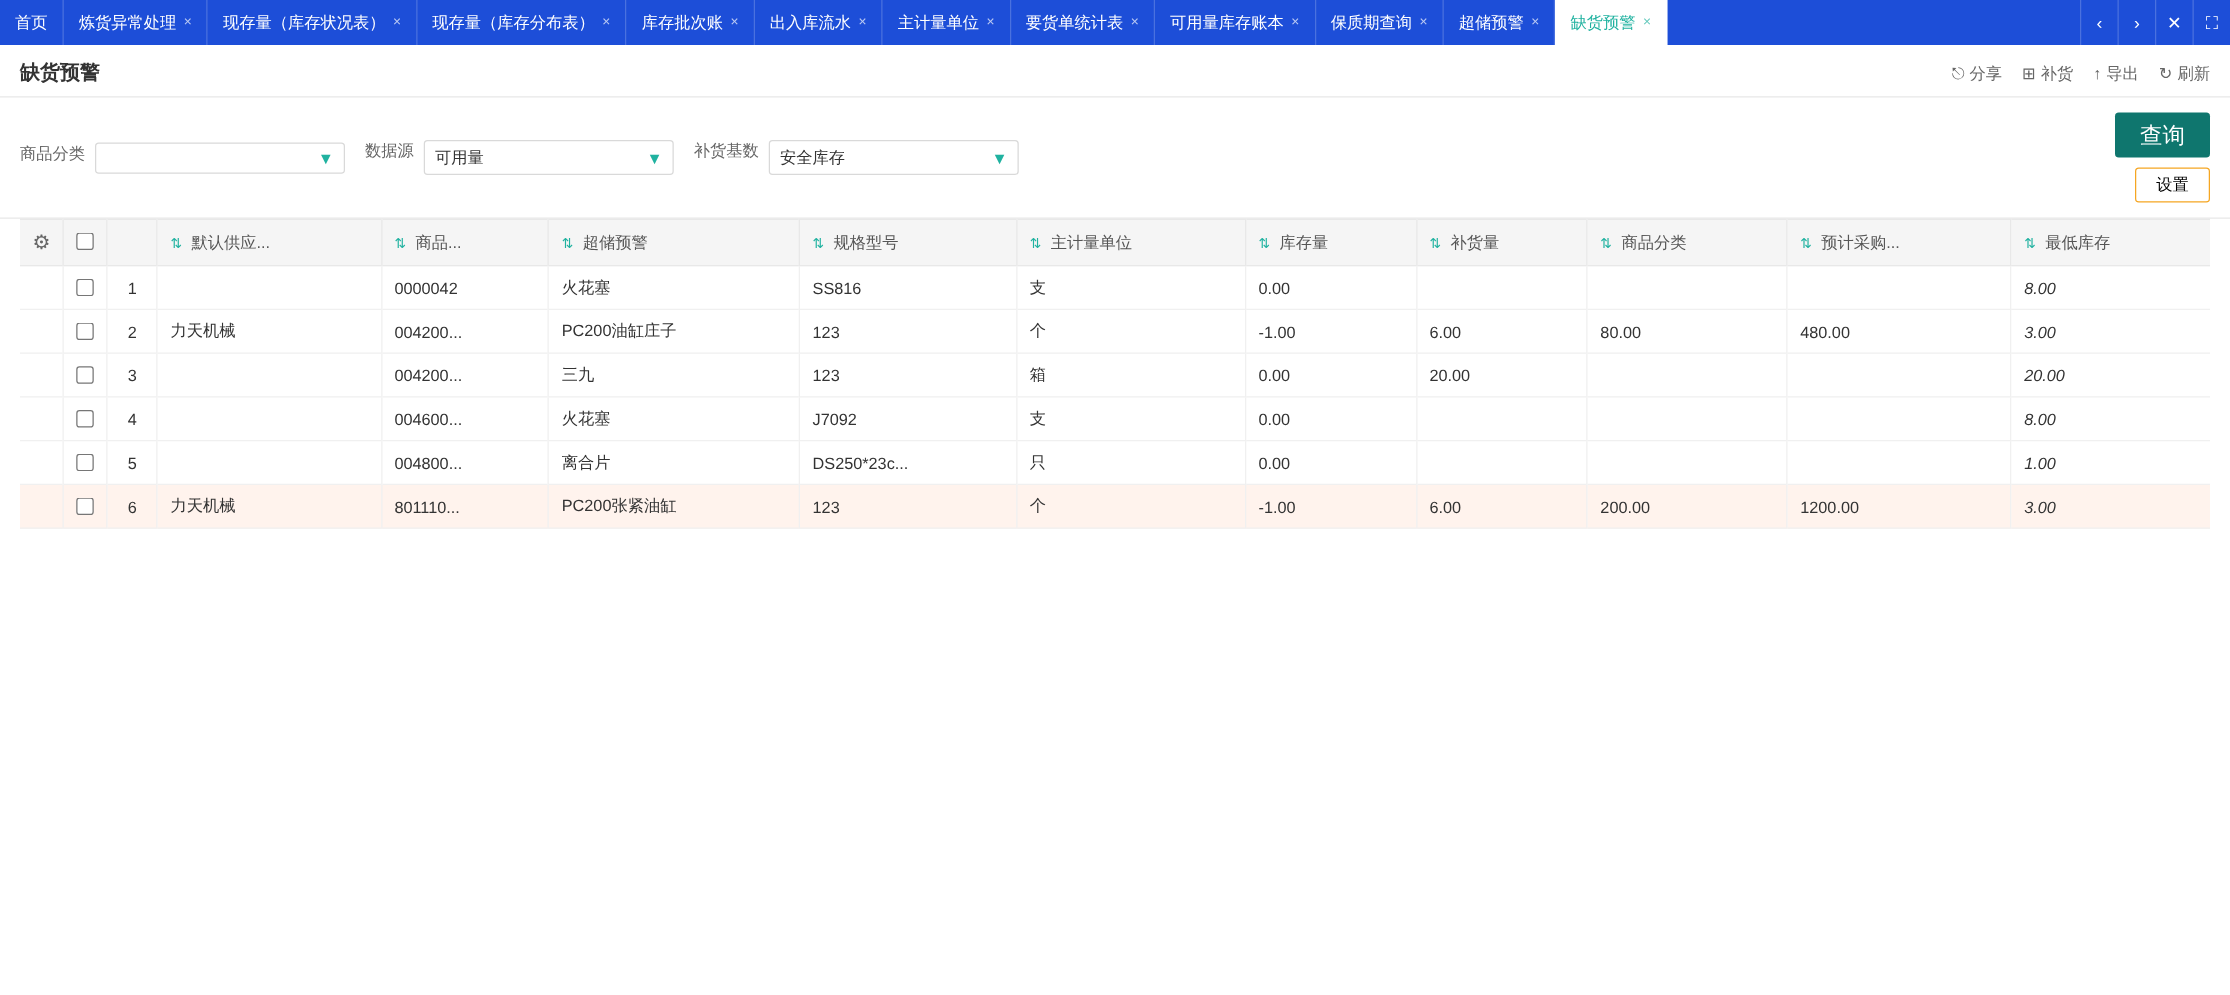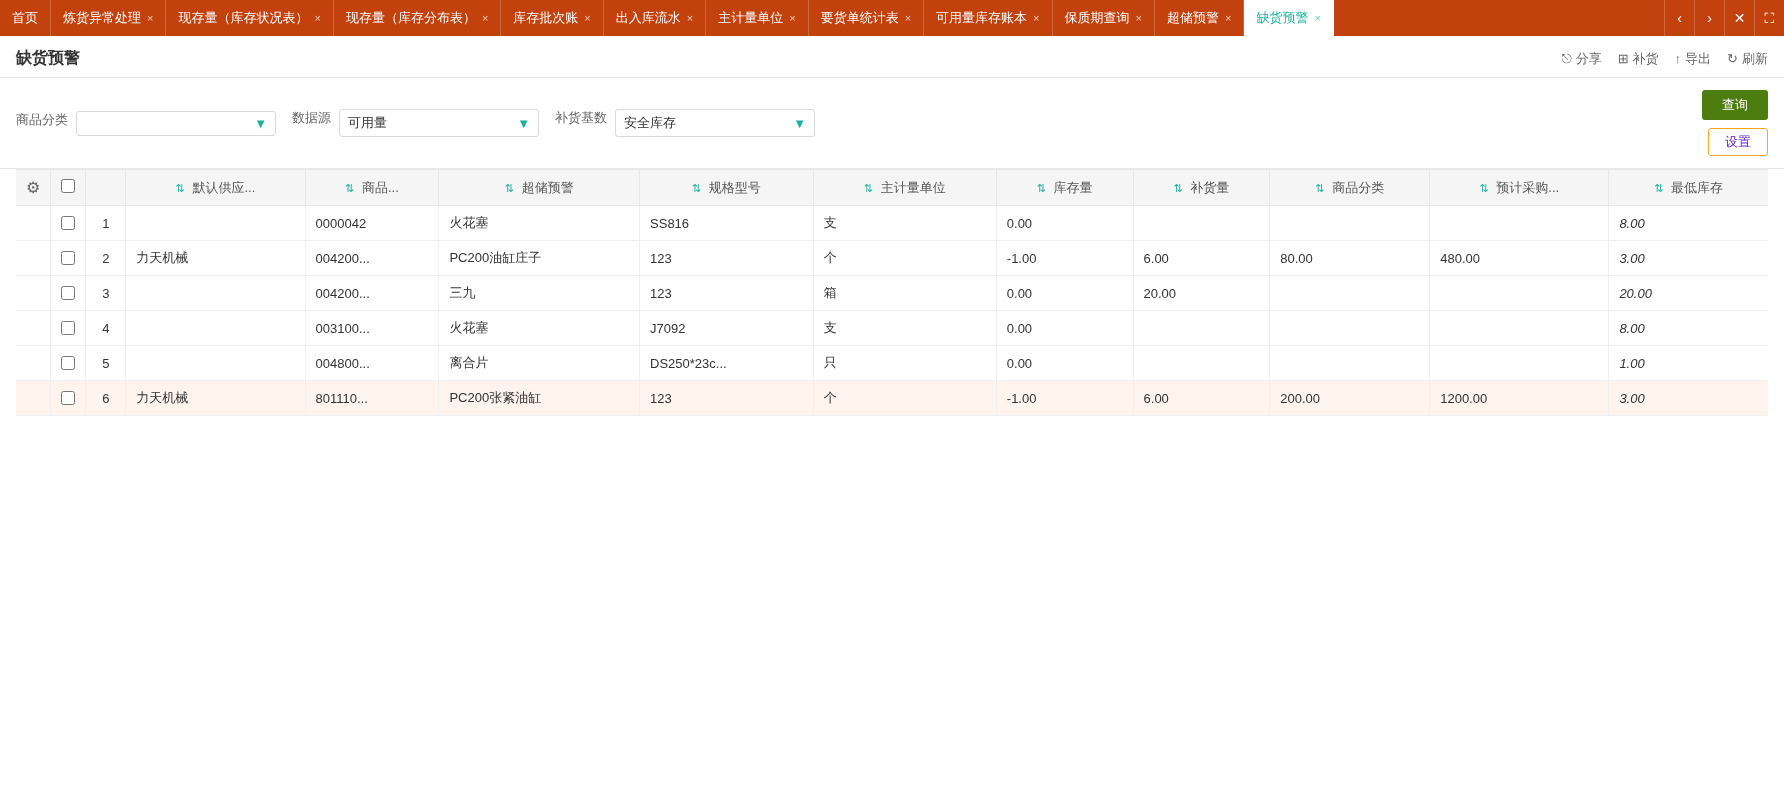--- a/index.html
+++ b/index.html
@@ -2,21 +2,21 @@
 <html><head>
   <meta charset="utf-8">
   <style>
     * { box-sizing: border-box; margin: 0; padding: 0; }
     body { font-family: 'Microsoft YaHei', Arial, sans-serif; font-size: 13px; background: #f0f2f5; color: #333; }
 
     
     .tab-bar {
       display: flex;
       align-items: flex-start;
-      background: #c2410c;
+      background: #1d4ed8;
       height: 36px;
       overflow: hidden;
     }
     .tab-item {
       display: flex;
       align-items: center;
       padding: 0 12px;
       height: 100%;
       color: #fff;
       white-space: nowrap;
@@ -119,31 +119,31 @@
     }
     .filter-select .chevron { color: #20b2a0; margin-left: 8px; }
     .filter-actions {
       display: flex;
       gap: 8px;
       margin-left: auto;
       flex-direction: column;
       align-items: flex-end;
     }
     .btn-query {
-      background: #4d7c0f;
+      background: #0f766e;
       color: #fff;
       border: none;
       border-radius: 3px;
       padding: 6px 20px;
       cursor: pointer;
-      font-size: 13px;
+      font-size: 18px;
     }
     .btn-settings {
       background: #fff;
-      color: #6d28d9;
+      color: #000000;
       border: 1px solid #f5a623;
       border-radius: 3px;
       padding: 4px 16px;
       cursor: pointer;
       font-size: 13px;
     }
 
     
     .table-container {
       padding: 0 16px;
@@ -153,21 +153,21 @@
       border-collapse: collapse;
       font-size: 13px;
     }
     thead tr {
       background: #f5f5f5;
       border-top: 1px solid #e8e8e8;
       border-bottom: 1px solid #e8e8e8;
     }
     thead th {
       padding: 8px 10px;
-      text-align: center;
+      text-align: left;
       font-weight: normal;
       color: #555;
       border-right: 1px solid #e8e8e8;
       white-space: nowrap;
     }
     thead th:last-child { border-right: none; }
     tbody tr {
       border-bottom: 1px solid #f0f0f0;
     }
     tbody tr.highlight { background: #fff3ed; }
@@ -419,21 +419,21 @@
   </tr>
           <tr>
     <td></td>
     <td>
       <div class="checkbox-cell">
         <input type="checkbox" style="">
       </div>
     </td>
     <td class="col-num">4</td>
     <td></td>
-    <td>003100...</td>
+    <td>004600...</td>
     <td>火花塞</td>
     <td>J7092</td>
     <td>支</td>
     <td>0.00</td>
     <td></td>
     <td></td>
     <td></td>
     <td>8.00</td>
   </tr>
           <tr>

